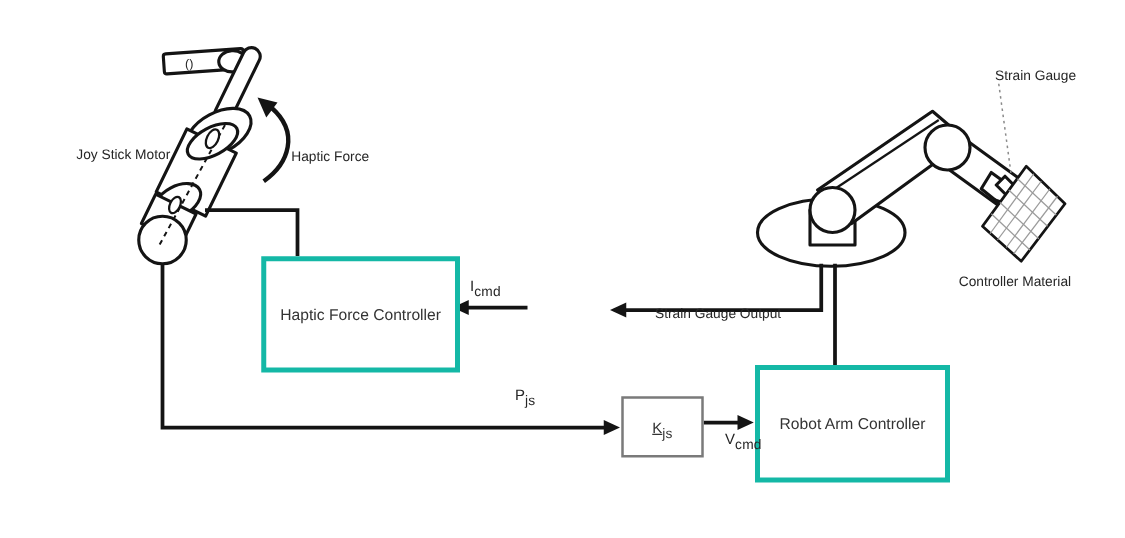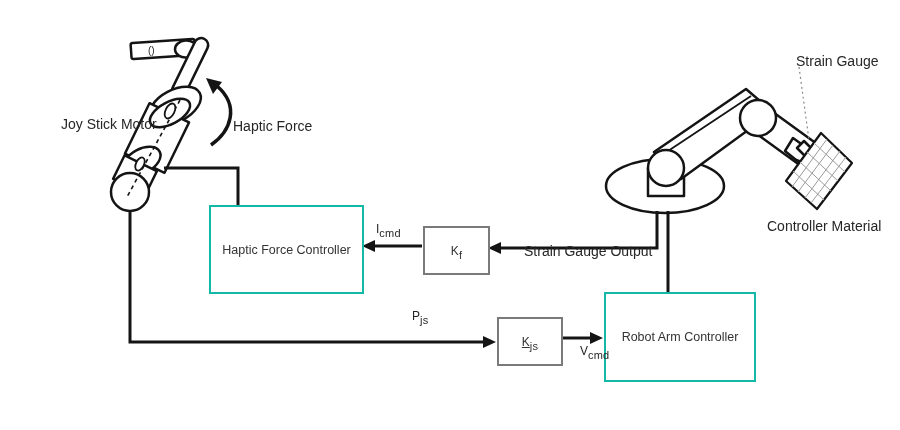--- a/index.html
+++ b/index.html
@@ -2,26 +2,26 @@
 <html><head>
 <meta charset="utf-8">
 <style>
   html,body{margin:0;padding:0;}
   body{
     width:900px;height:430px;position:relative;background:#ffffff;
     font-family:"Liberation Sans", sans-serif;color:#262626;overflow:hidden;
   }
   #stage{position:absolute;inset:0;width:900px;height:430px;}
   svg#art{position:absolute;left:0;top:0;}
-  .lbl{position:absolute;font-size:14px;color:#262626;white-space:nowrap;line-height:13px;}
+  .lbl{position:absolute;font-size:11px;color:#262626;white-space:nowrap;line-height:13px;}
   .box{
     position:absolute;background:#ffffff;display:flex;align-items:center;justify-content:center;
     font-size:12.5px;color:#333333;text-align:center;
   }
-  .box.dark{border:2px solid #14b8a6;}
+  .box.dark{border:4px solid #14b8a6;}
   .box.gray{border:2px solid #7a7a7a;}
   .sig{position:absolute;font-size:12px;color:#262626;white-space:nowrap;}
   .sig .sub, .box .sub{font-size:11px;position:relative;top:4px;letter-spacing:0.2px;}
   .sig .main, .box .main{font-size:12px;}
 </style>
 </head>
 <body>
 
 <div id="stage">
 
@@ -106,23 +106,20 @@
 
       <line x1="422" y1="246" x2="374" y2="246"></line>
       <polygon points="362,246 375,240 375,252" fill="#141414" stroke="none"></polygon>
     </g>
   </svg>
 
   <div class="box dark" style="left:209px;top:205px;width:151px;height:85px;">
     <span>Haptic Force Controller</span>
   </div>
 
-  <div class="box gray" style="left:423px;top:226px;width:63px;height:45px;">
-    <span><span class="main">K</span><span class="sub">f</span></span>
-  </div>
 
   <div class="box dark" style="left:604px;top:292px;width:148px;height:86px;">
     <span>Robot Arm Controller</span>
   </div>
 
   <div class="box gray" style="left:497px;top:317px;width:62px;height:45px;text-decoration:underline;">
     <span><span class="main">K</span><span class="sub">js</span></span>
   </div>
 
   <div class="lbl" style="left:61px;top:118px;">Joy Stick Motor</div>

